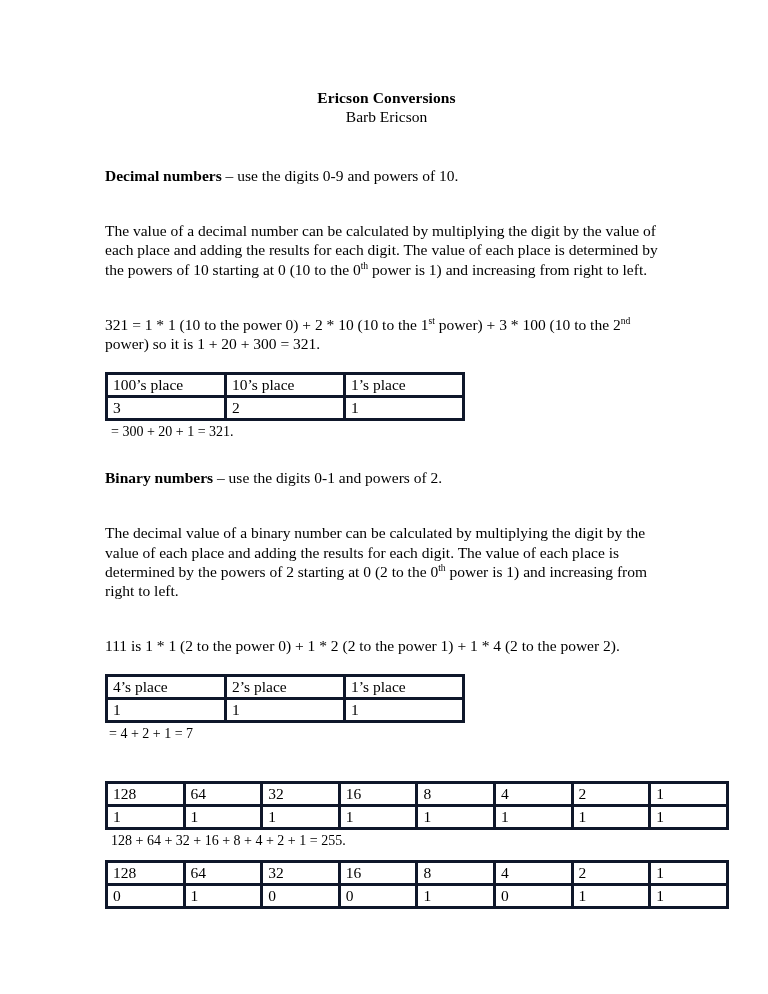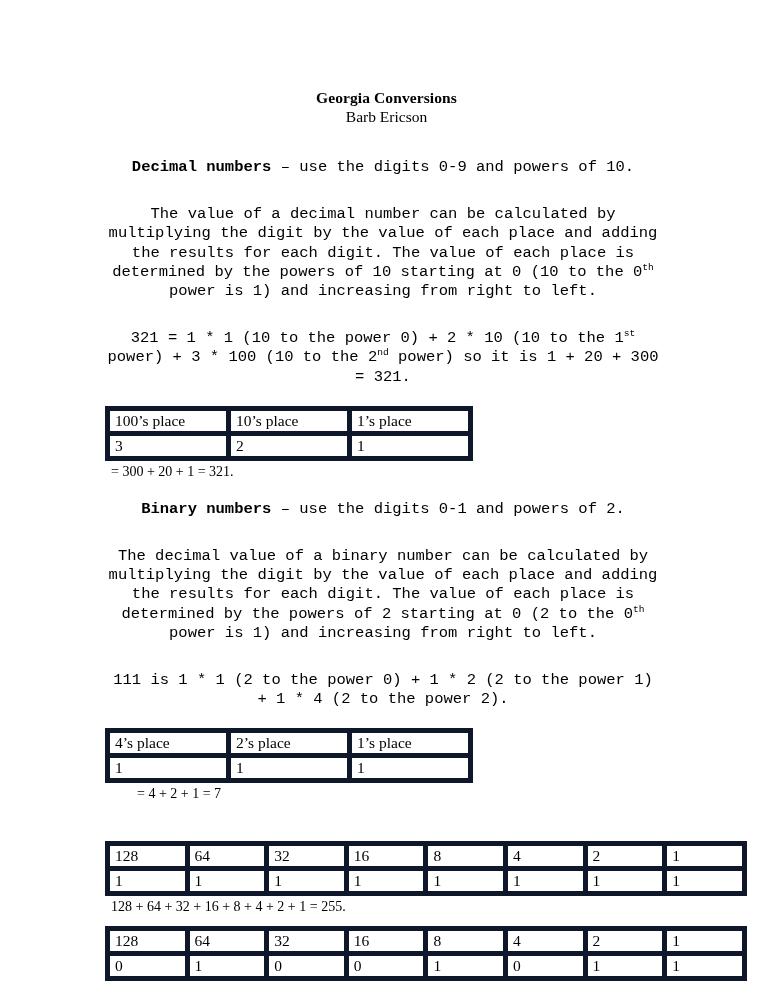--- a/index.html
+++ b/index.html
@@ -37,70 +37,69 @@
   .doc-author,
   .doc-affiliation {
     font-weight: normal;
     font-size: 15.5px;
     line-height: 19px;
     margin: 0;
   }
   p.para {
     font-size: 15.5px;
     line-height: 19.2px;
-    margin: 9px 0 0 0;
-    text-align: center;
+    margin: 17px 0 0 0;
+    text-align: left;
     width: 556px;
-    font-family: Liberation Mono, monospace;
   }
   .gap-lg { height: 23px; }
   .gap-md { height: 19px; }
   .gap-sm { height: 10px; }
   b, .bold { font-weight: bold; }
   sup {
     font-size: 0.62em;
     vertical-align: super;
     line-height: 0;
   }
   table.place-table {
     border-collapse: collapse;
     table-layout: fixed;
     margin: 0;
     border: 1px solid #7a7a7a;
   }
   table.place-table td {
-    border: 5px solid #0f172a;
+    border: 3px solid #0f172a;
     font-size: 15.5px;
     line-height: 17px;
     padding: 1px 0 2px 5px;
     height: 17px;
     vertical-align: top;
     background: #ffffff;
     overflow: hidden;
     white-space: nowrap;
   }
   table.t3col { width: 334px; }
   table.t3col td { width: 111px; }
   table.t8col { width: 557px; }
   table.t8col td { width: 69.6px; }
   .sum-line {
     font-size: 14px;
     line-height: 19px;
     margin: 1px 0 0 0;
     padding-left: 6px;
   }
-  .sum-line.flush { padding-left: 4px; margin-left: 28px; }
+  .sum-line.flush { padding-left: 4px; }
 </style>
 </head>
 <body>
 
 <div class="page">
 
   <div class="doc-header">
-    <div class="doc-title">Georgia Conversions</div>
+    <div class="doc-title">Ericson Conversions</div>
     <div class="doc-author">Barb Ericson</div>
   </div>
 
   <div class="gap-lg"></div>
 
   <p class="para"><b class="bold">Decimal numbers</b><span> – use the digits 0-9 and powers of 10.</span></p>
 
   <div class="gap-md"></div>
 
   <p class="para"><span>The value of a decimal number can be calculated by multiplying the digit by the value of each place and adding the results for each digit.  The value of each place is determined by the powers of 10 starting at 0 (10 to the 0</span><sup>th</sup><span> power is 1) and increasing from right to left.</span></p>

